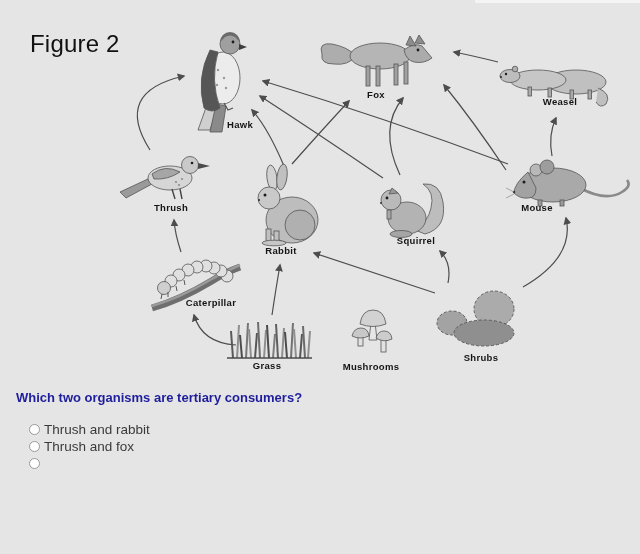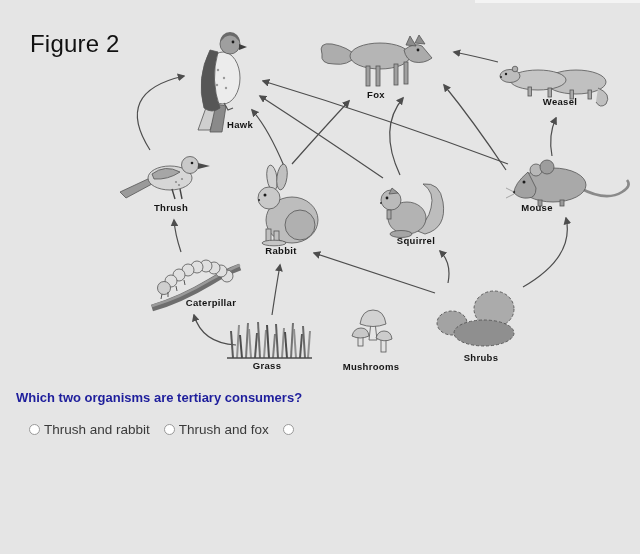--- a/index.html
+++ b/index.html
@@ -8,21 +8,21 @@
   #figure-title{position:absolute;left:30px;top:30px;font-size:24px;font-weight:500;
         color:#111;letter-spacing:.2px;}
   #top-strip{position:absolute;right:0;top:0;width:165px;height:3px;background:#f4f4f4;}
   #diagram-svg{position:absolute;left:0;top:0;width:640px;height:385px;}
   .org-label{font-family:"Liberation Sans",sans-serif;font-size:9.5px;font-weight:bold;
         fill:#141414;letter-spacing:.3px;}
   .arrow{fill:none;stroke:#4d4d4d;stroke-width:1.2;}
   .sk{stroke:#555;stroke-width:.8;}
   #qa{position:absolute;left:0;top:384px;width:640px;}
   #question-text{margin:6px 0 0 16px;font-size:13px;font-weight:bold;color:#1e1e9c;}
-  #options{margin:16px 0 0 29px;display:flex;flex-direction:row;gap:14px;}
+  #options{margin:16px 0 0 29px;display:flex;flex-direction:column;gap:0;}
   .option{display:flex;align-items:center;height:17px;}
   .radio{width:11px;height:11px;border:1px solid #9a9a9a;border-radius:50%;
         background:#fff;margin-right:4px;flex:0 0 auto;box-sizing:border-box;}
   .option-label{font-size:13.5px;color:#3a3a3a;}
 </style>
 </head>
 <body>
 
 <div id="page">
   <div id="top-strip"></div>

